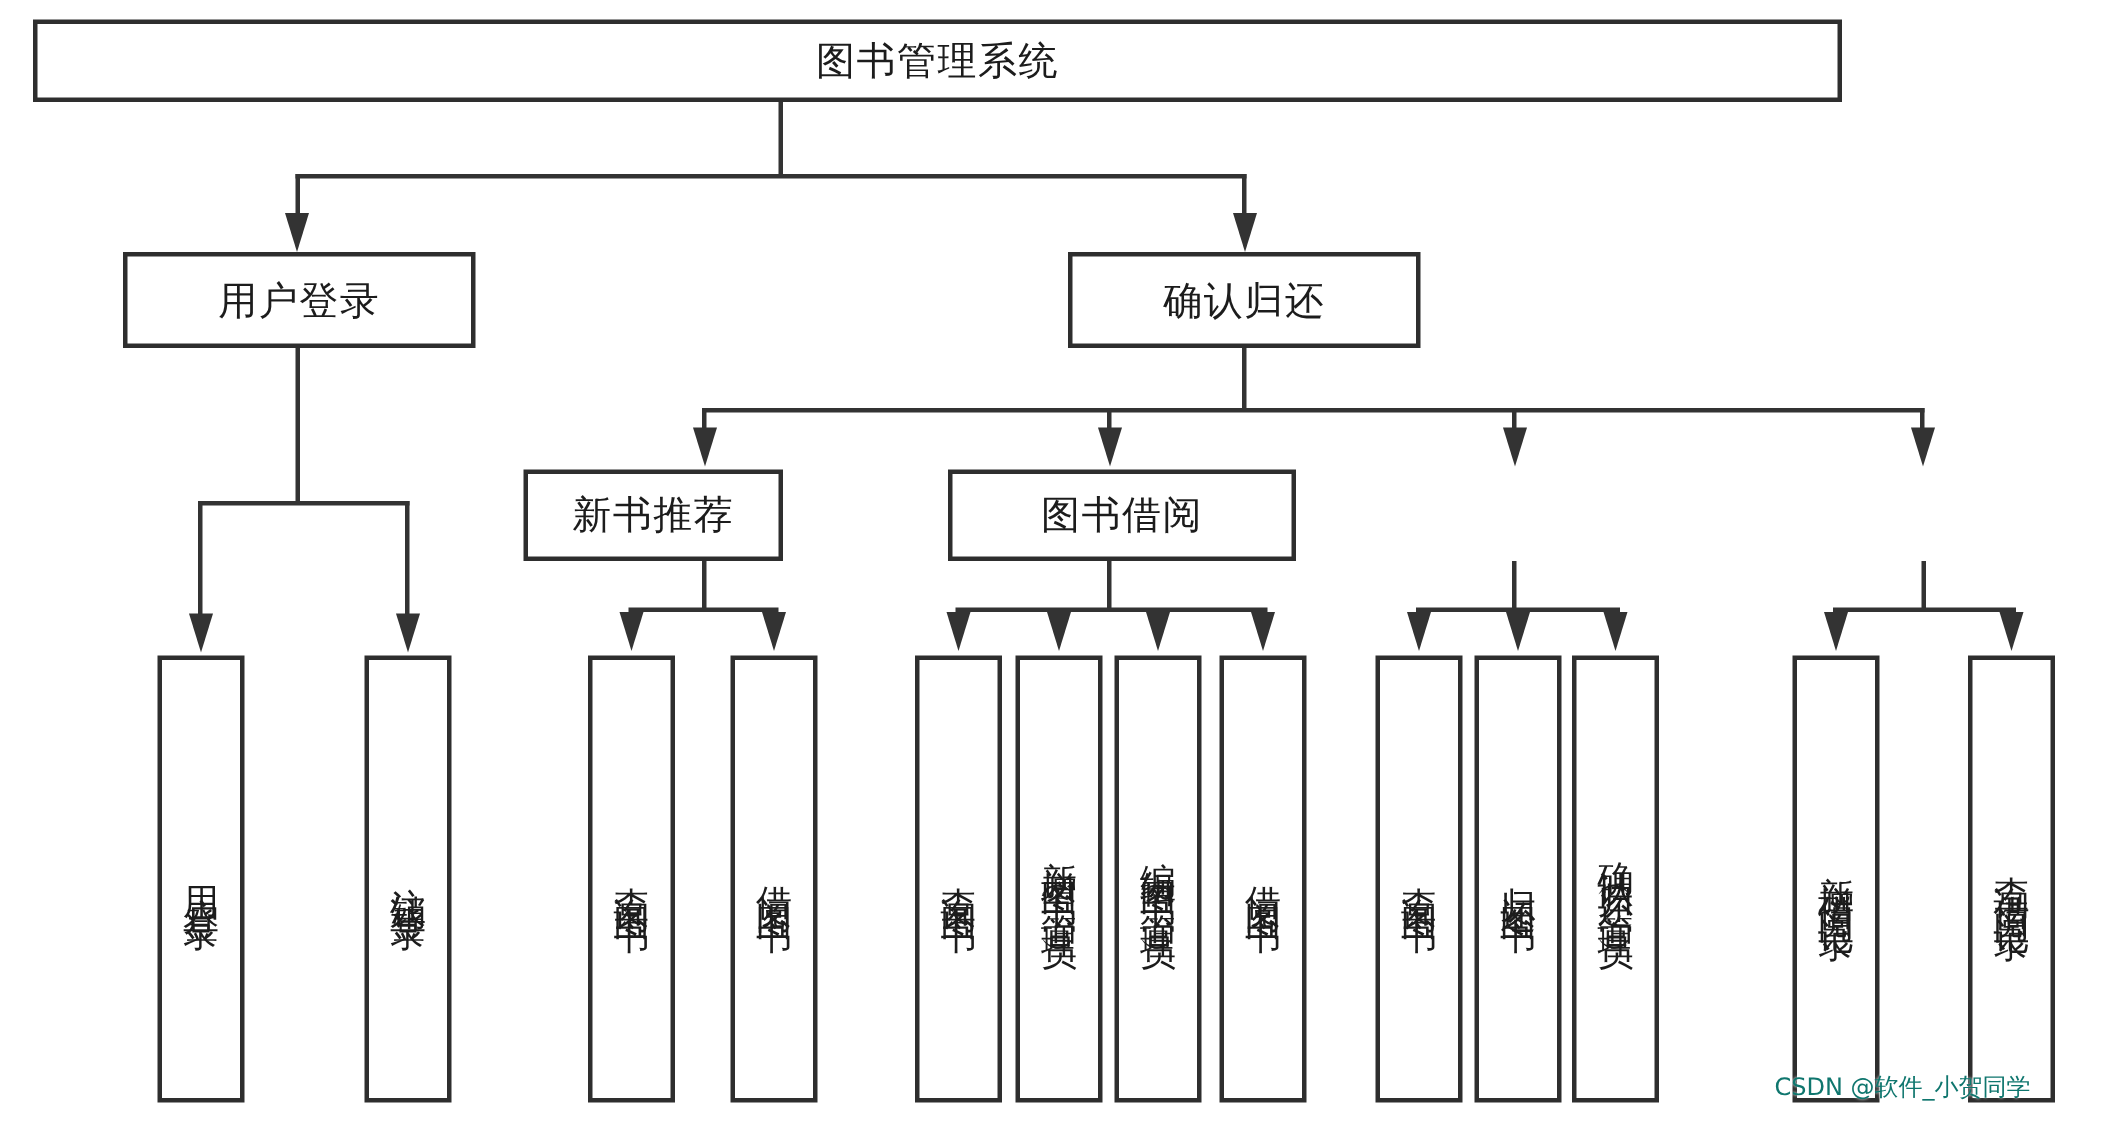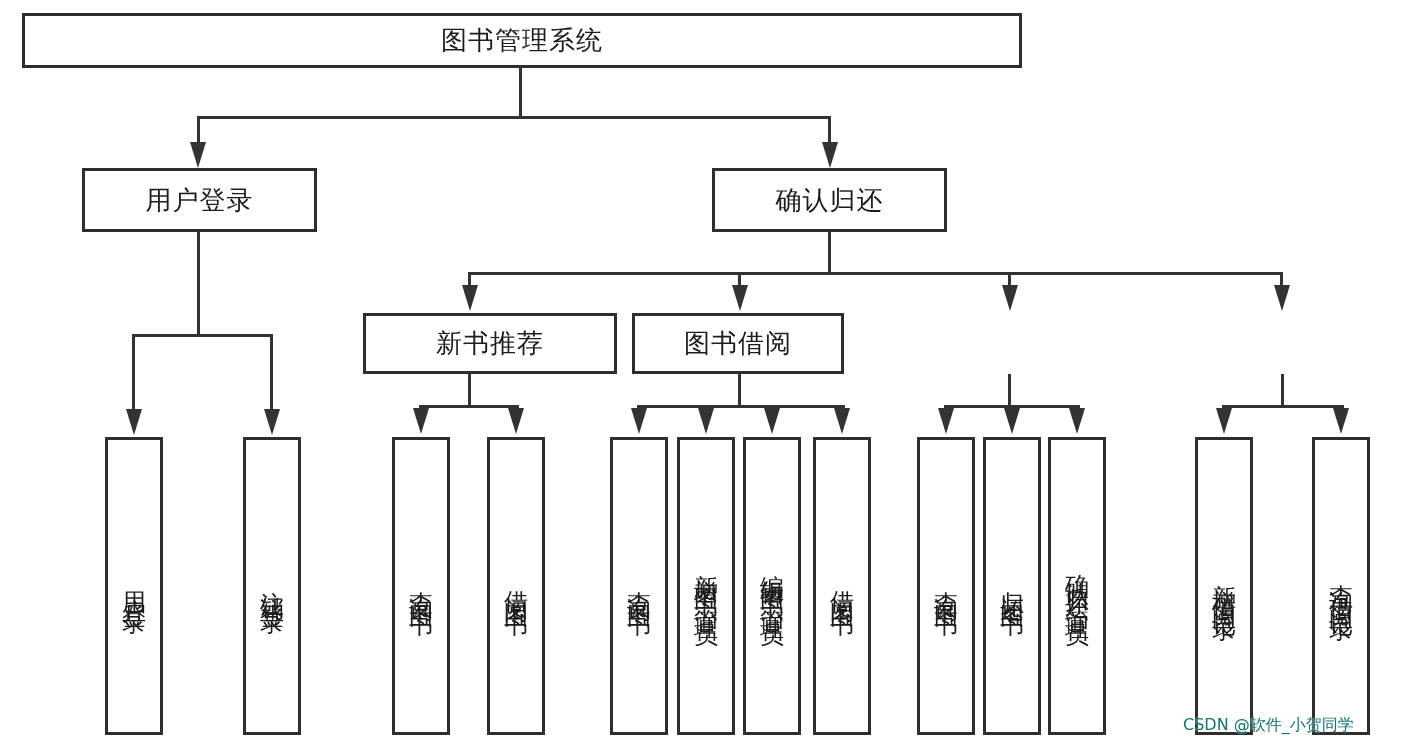--- a/index.html
+++ b/index.html
@@ -32,35 +32,35 @@
     position:absolute;left:1183px;top:715px;z-index:5;
     font-size:16px;color:#0f766e;white-space:nowrap;
     text-shadow:0 0 2px #ffffff;
   }
 </style>
 </head>
 <body>
 
 <div class="canvas">
 
-  <div class="box" style="left:22px;top:13px;width:1000px;height:55px">
+  <div class="box" style="left:22px;top:13px;width:1206px;height:55px">
     <span class="hlabel">图书管理系统</span>
   </div>
 
   <div class="box" style="left:82px;top:168px;width:235px;height:64px">
     <span class="hlabel">用户登录</span>
   </div>
   <div class="box" style="left:712px;top:168px;width:235px;height:64px">
     <span class="hlabel">确认归还</span>
   </div>
 
-  <div class="box" style="left:363px;top:313px;width:254px;height:61px">
+  <div class="box" style="left:349px;top:313px;width:173px;height:61px">
     <span class="hlabel">新书推荐</span>
   </div>
-  <div class="box" style="left:632px;top:313px;width:212px;height:61px">
+  <div class="box" style="left:632px;top:313px;width:232px;height:61px">
     <span class="hlabel">图书借阅</span>
   </div>
 
   <div class="vbox" style="left:105px">
       <span class="vlabel">用户登录</span>
     </div>
   <div class="vbox" style="left:243px">
       <span class="vlabel">注销登录</span>
     </div>
   <div class="vbox" style="left:392px">

